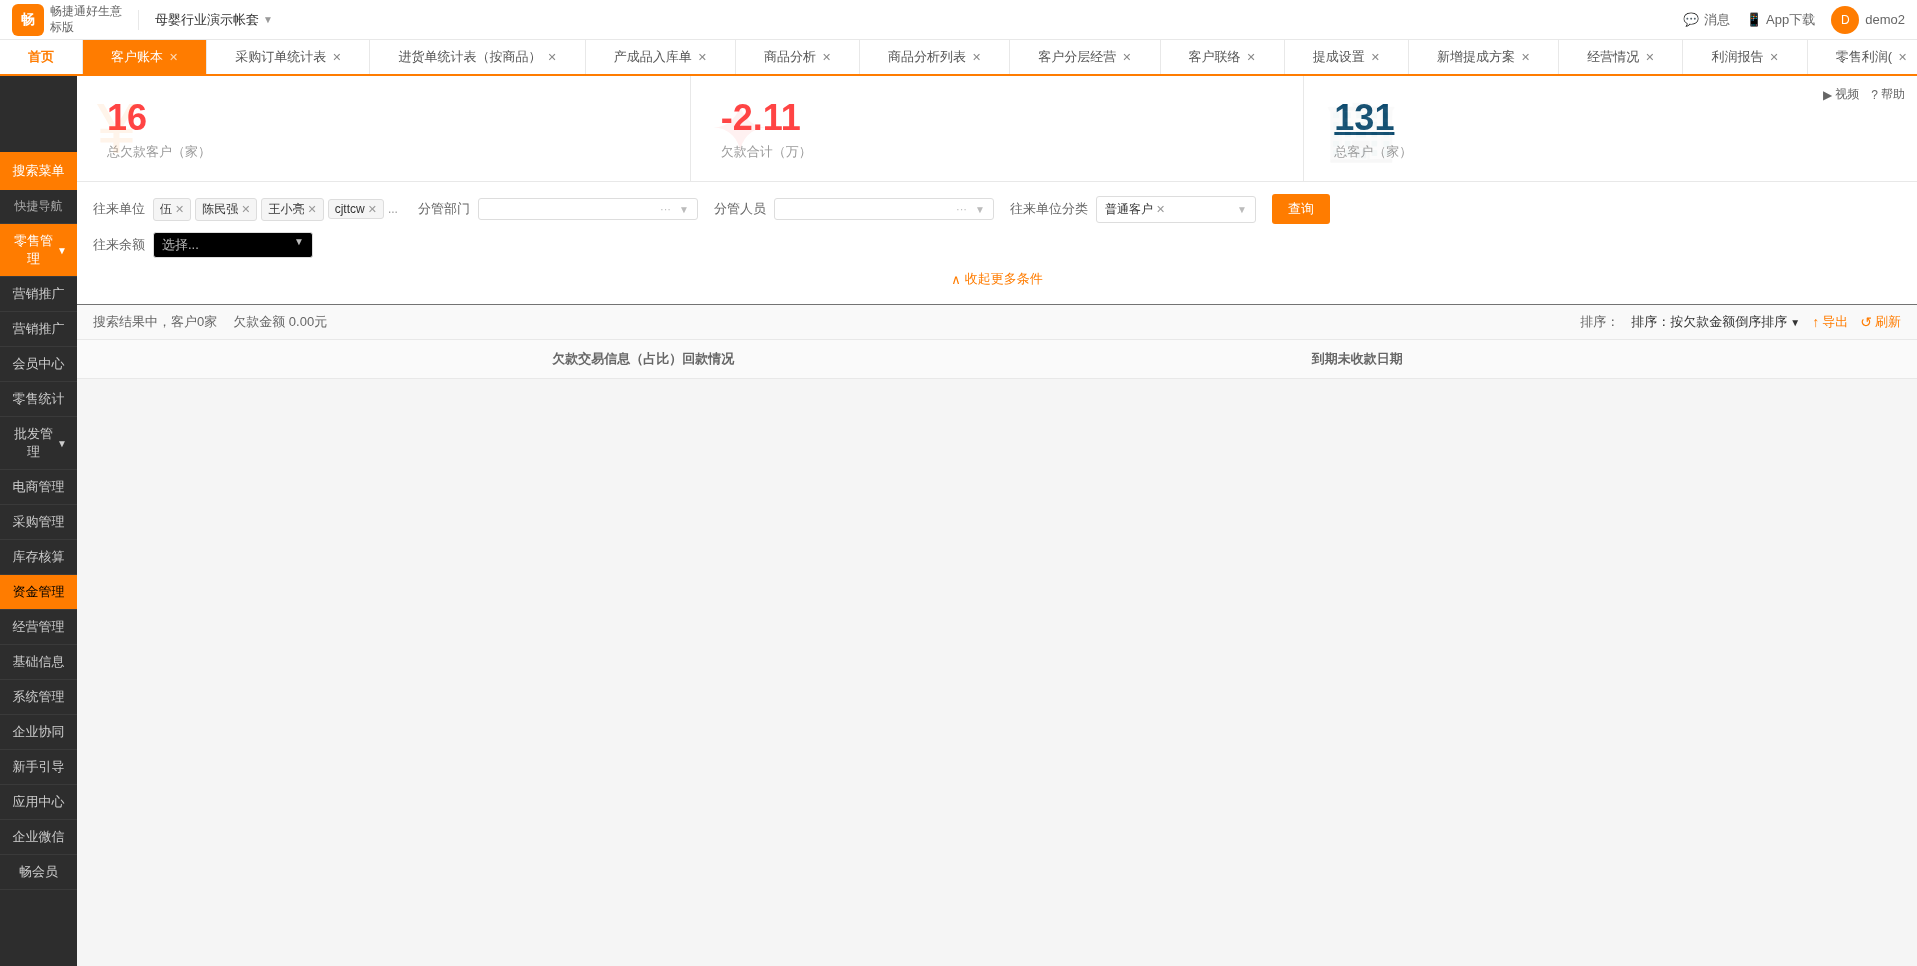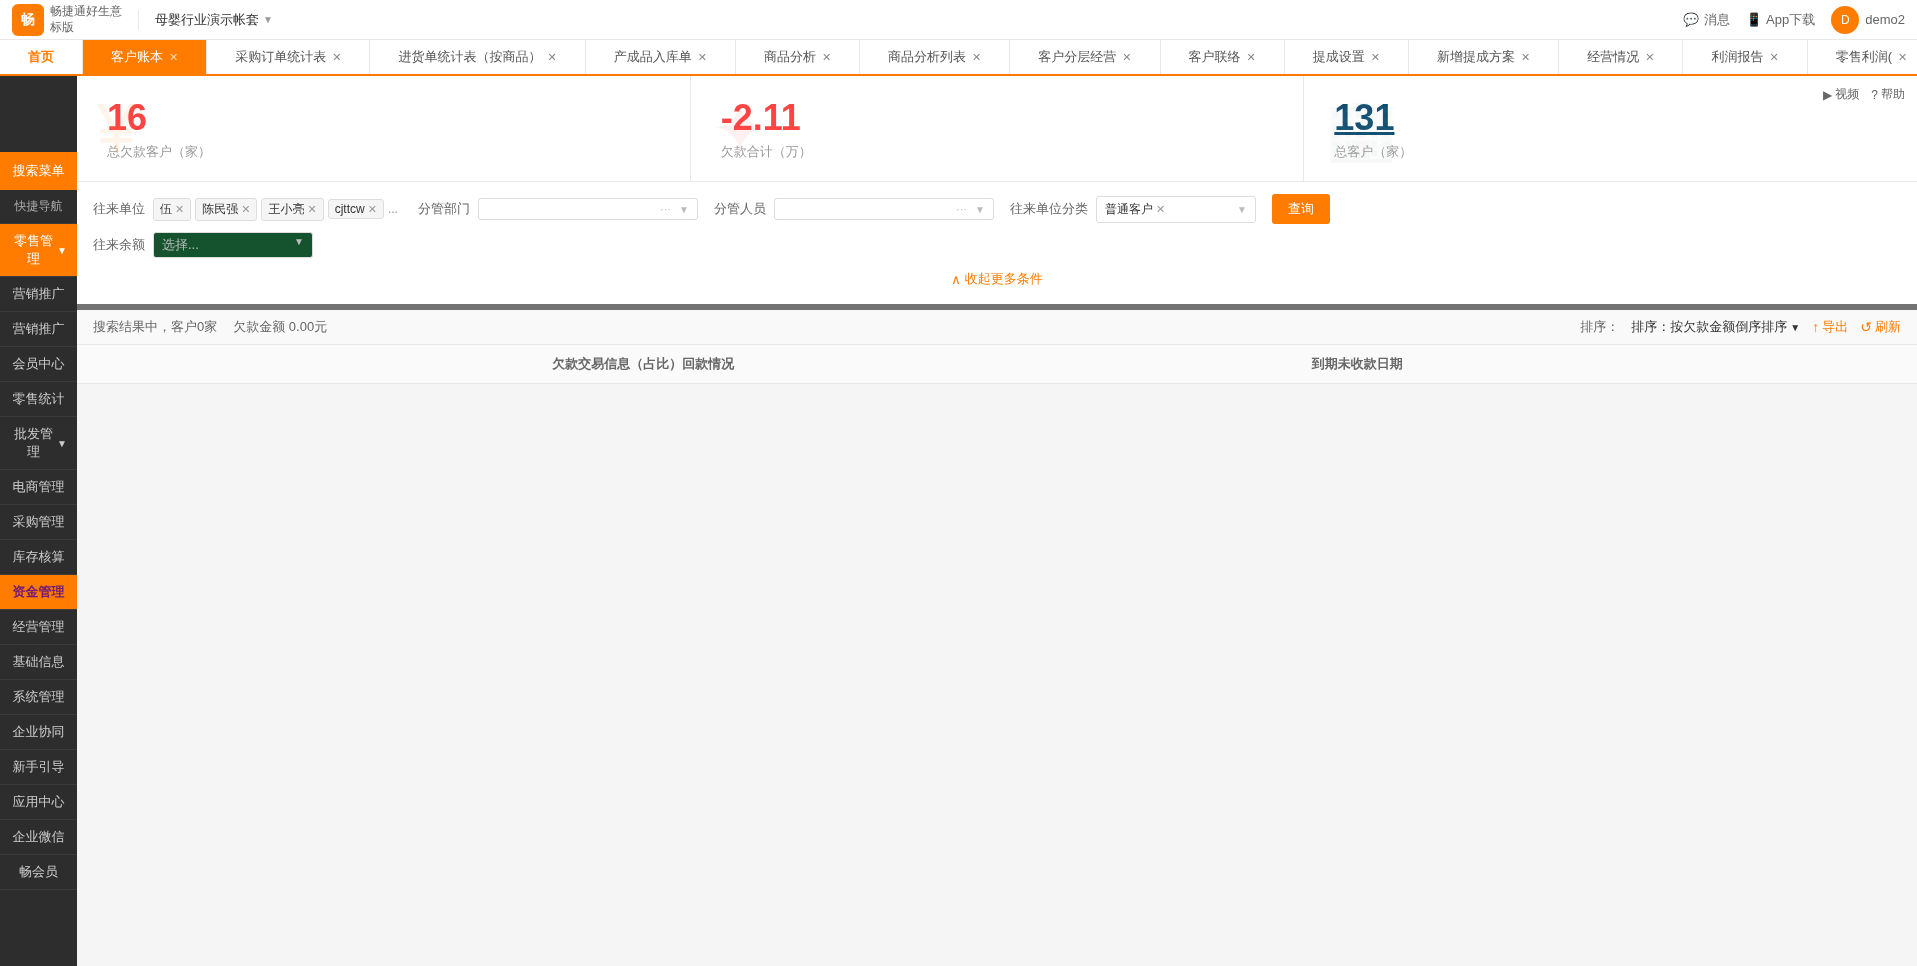--- a/index.html
+++ b/index.html
@@ -71,21 +71,21 @@
     }
     .stat-item + .stat-item { border-left: 1px solid #e8e8e8; }
     .stat-value { font-size: 36px; font-weight: bold; color: #ff4444; line-height: 1.2; }
     .stat-value.dark { color: #0c4a6e; text-decoration: underline; }
     .stat-label { font-size: 13px; color: #999; margin-top: 4px; }
     .top-right-actions { position: absolute; top: 10px; right: 12px; display: flex; gap: 12px; font-size: 12px; color: #666; }
     .top-right-actions span { cursor: pointer; display: flex; align-items: center; gap: 3px; }
 
     
     .filter-area {
-      background: #fff; padding: 12px 16px; border-bottom: 6px solid #737373;
+      background: #fff; padding: 12px 16px; border-bottom: 1px solid #737373;
       margin-bottom: 0;
     }
     .filter-row { display: flex; align-items: center; flex-wrap: wrap; gap: 8px; margin-bottom: 8px; }
     .filter-label { font-size: 13px; color: #666; white-space: nowrap; }
     .filter-tags { display: flex; flex-wrap: wrap; gap: 4px; align-items: center; }
     .filter-tag {
       display: flex; align-items: center; gap: 3px;
       background: #f5f5f5; border: 1px solid #ddd; border-radius: 3px;
       padding: 2px 6px; font-size: 12px; color: #333;
     }
@@ -93,21 +93,21 @@
     .filter-more { color: #999; cursor: pointer; font-size: 12px; }
     .filter-select {
       display: flex; align-items: center; gap: 4px;
       border: 1px solid #ddd; border-radius: 3px; padding: 4px 8px;
       background: #fff; cursor: pointer; font-size: 13px; min-width: 140px;
     }
     .filter-select-wide { min-width: 220px; }
     .filter-select .placeholder { color: #bbb; }
     .filter-input-with-clear {
       display: flex; align-items: flex-start; border: 1px solid #ddd;
-      border-radius: 3px; padding: 3px 8px; background: #14532d; min-width: 140px;
+      border-radius: 3px; padding: 3px 8px; background: #000000; min-width: 140px;
     }
     .collapse-btn {
       display: flex; align-items: center; gap: 4px; color: #ff7c00;
       cursor: pointer; font-size: 13px; justify-content: center; padding: 4px 0;
     }
 
     
     .search-result-bar {
       display: flex; align-items: center; justify-content: space-between;
       padding: 8px 16px; background: #f9f9f9; border-bottom: 1px solid #e8e8e8;
@@ -270,21 +270,21 @@
     </div>
     <div class="sidebar-nav-item">
       <span>电商管理</span>
     </div>
     <div class="sidebar-nav-item">
       <span>采购管理</span>
     </div>
     <div class="sidebar-nav-item">
       <span>库存核算</span>
     </div>
-    <div class="sidebar-nav-item" style="background:#ff7c00;color:#701a75;font-weight:bold;">
+    <div class="sidebar-nav-item" style="background:#ff7c00;color:#000000;">
       <span>资金管理</span>
     </div>
     <div class="sidebar-nav-item">
       <span>经营管理</span>
     </div>
     <div class="sidebar-nav-item">
       <span>基础信息</span>
     </div>
     <div class="sidebar-nav-item">
       <span>系统管理</span>

